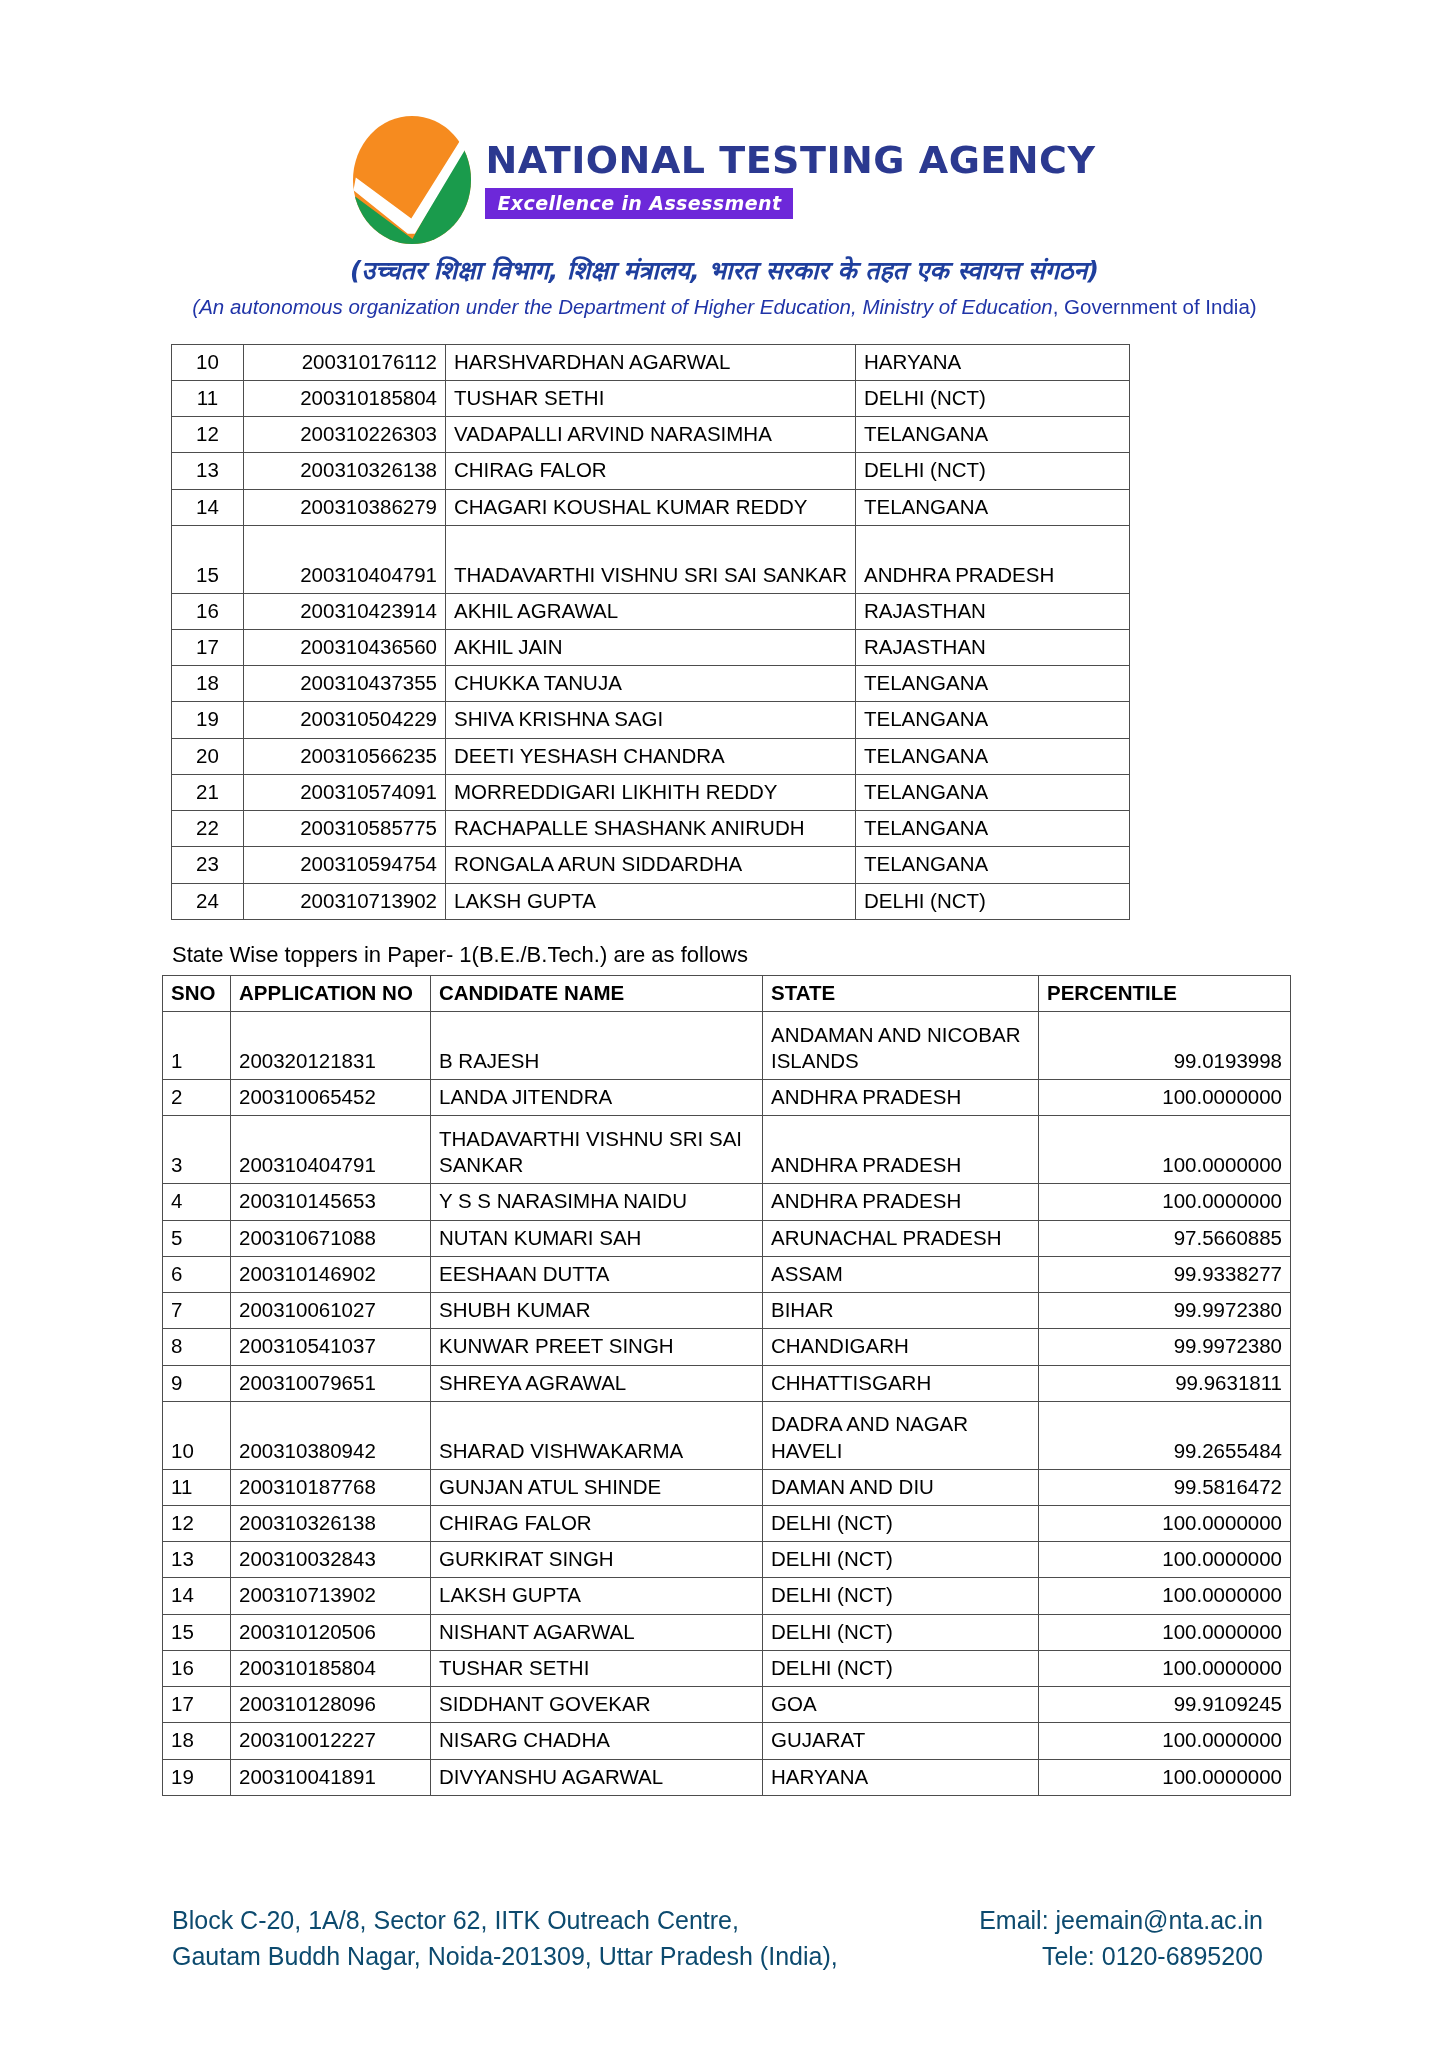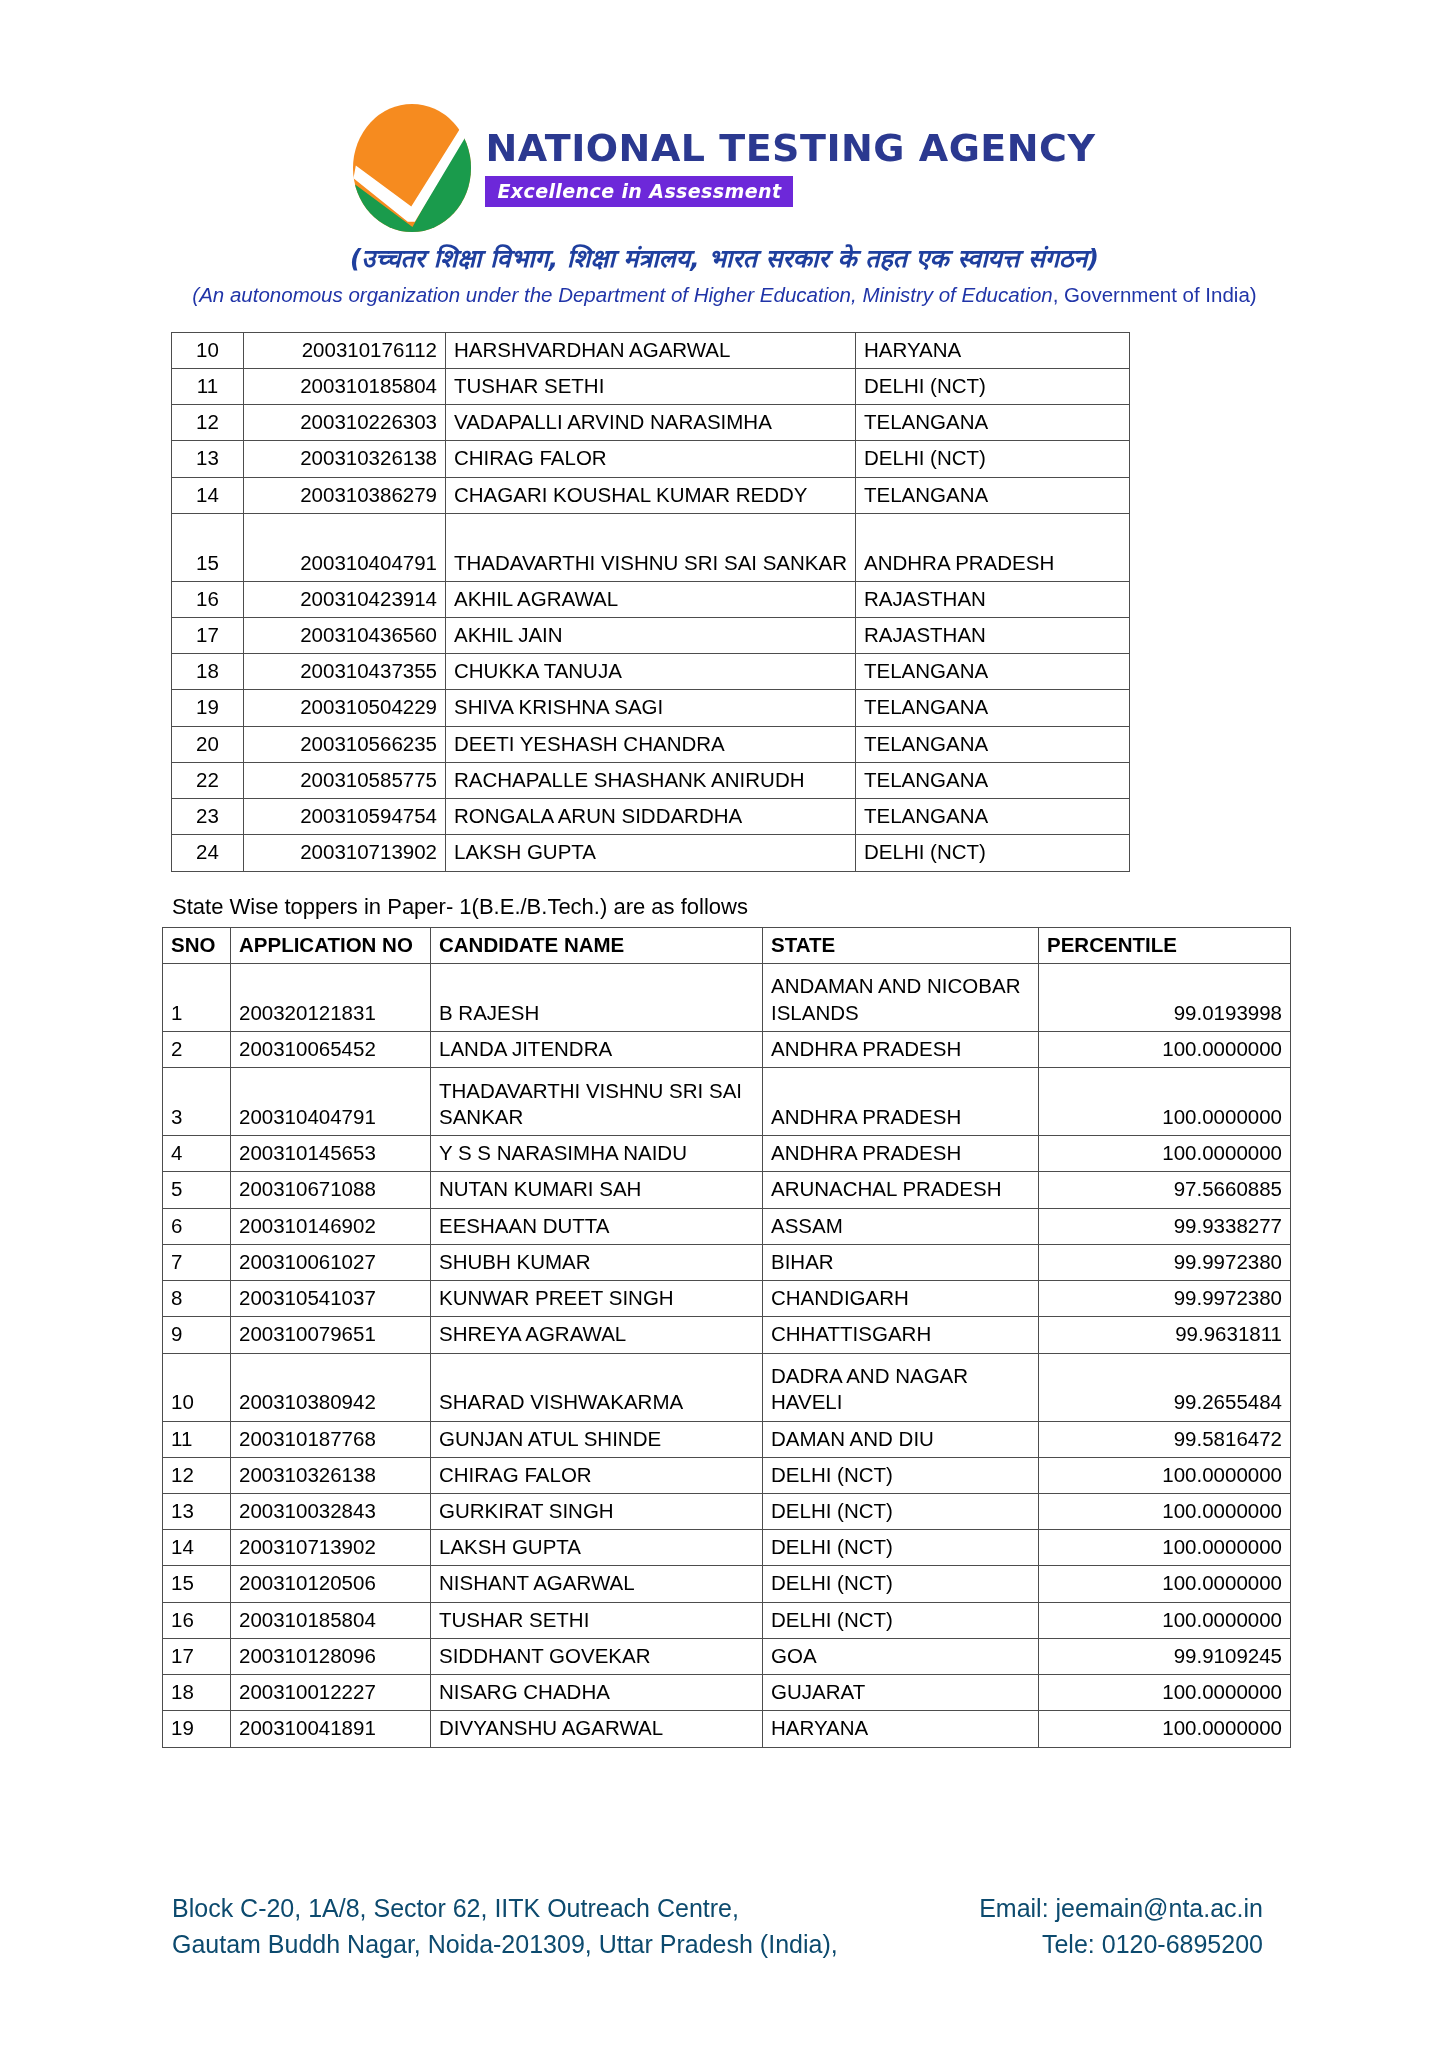--- a/index.html
+++ b/index.html
@@ -20,20 +20,21 @@
     height: 2048px;
     box-sizing: border-box;
     padding: 0;
     position: relative;
   }
 
   
   .header {
     text-align: center;
     padding-top: 104px;
+    margin-top: 12px;
   }
   .logo-row {
     display: flex;
     align-items: center;
     justify-content: center;
     gap: 14px;
   }
   .logo-mark {
     width: 118px;
     height: 128px;
@@ -266,20 +267,26 @@
           <tr>
             <td class="c-sno">19</td>
             <td class="c-app">200310504229</td>
             <td class="c-name">SHIVA KRISHNA SAGI</td>
             <td class="c-state">TELANGANA</td>
           </tr>
           <tr>
             <td class="c-sno">20</td>
             <td class="c-app">200310566235</td>
             <td class="c-name">DEETI YESHASH CHANDRA</td>
+            <td class="c-state">TELANGANA</td>
+          </tr>
+          <tr>
+            <td class="c-sno">21</td>
+            <td class="c-app">200310574091</td>
+            <td class="c-name">MORREDDIGARI LIKHITH REDDY</td>
             <td class="c-state">TELANGANA</td>
           </tr>
           <tr>
             <td class="c-sno">22</td>
             <td class="c-app">200310585775</td>
             <td class="c-name">RACHAPALLE SHASHANK ANIRUDH</td>
             <td class="c-state">TELANGANA</td>
           </tr>
           <tr>
             <td class="c-sno">23</td>

